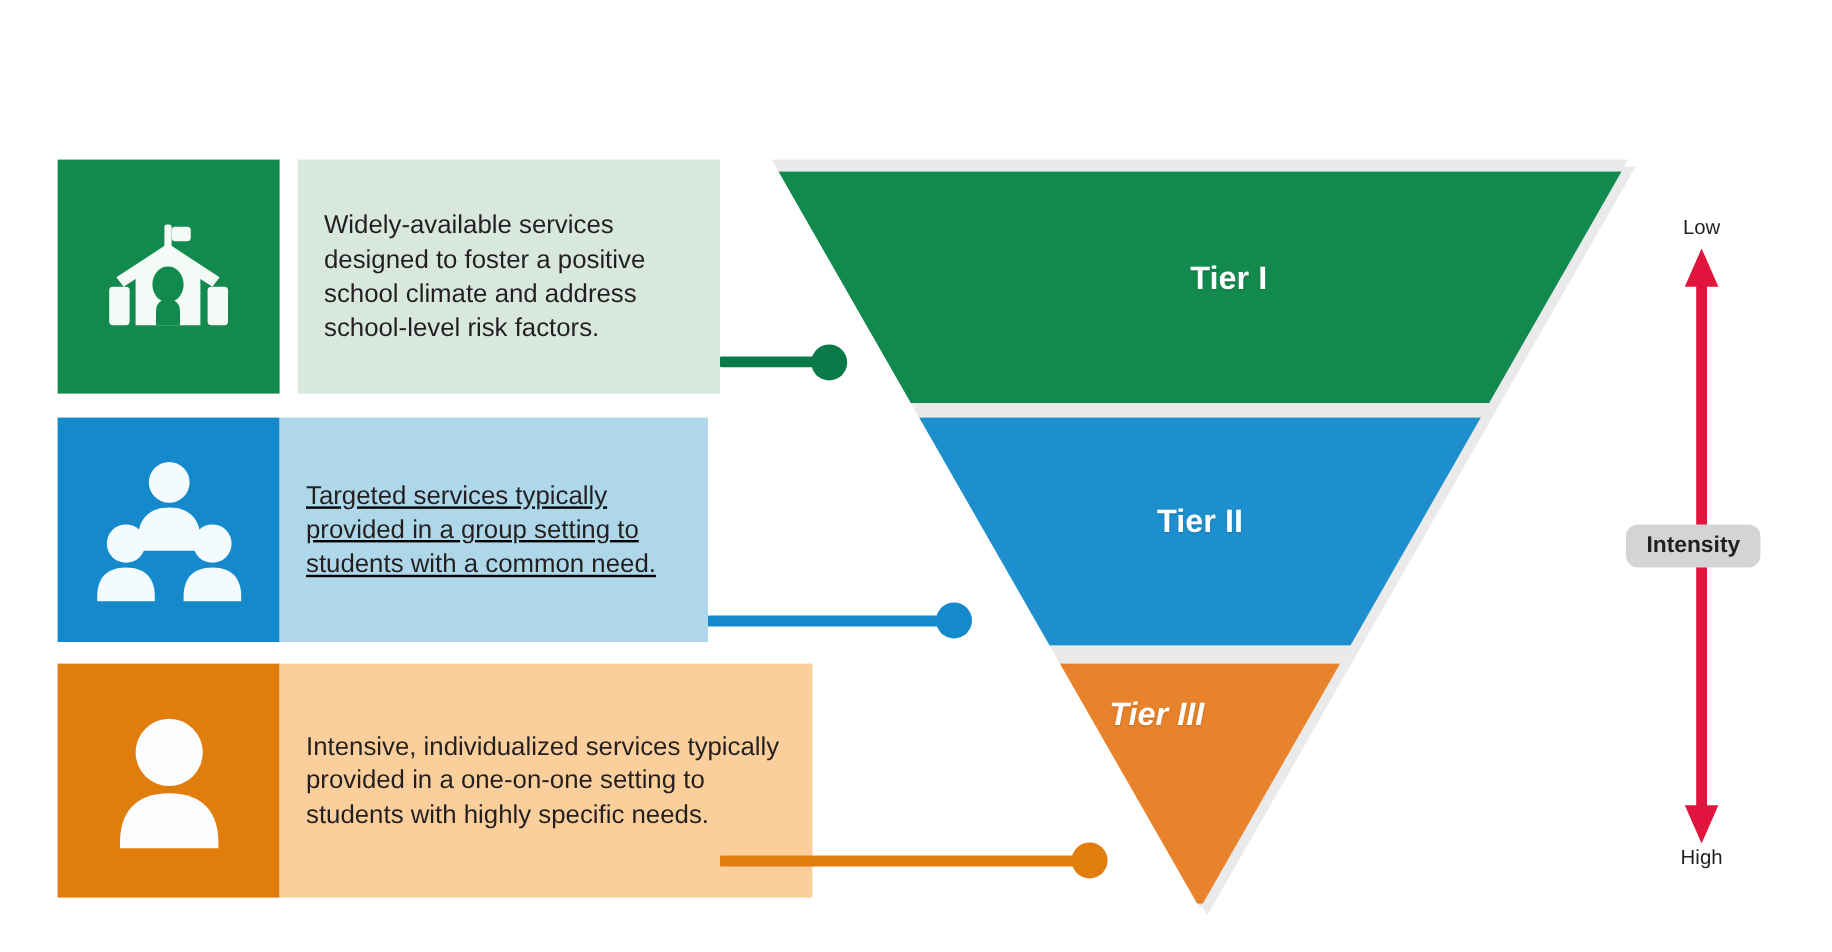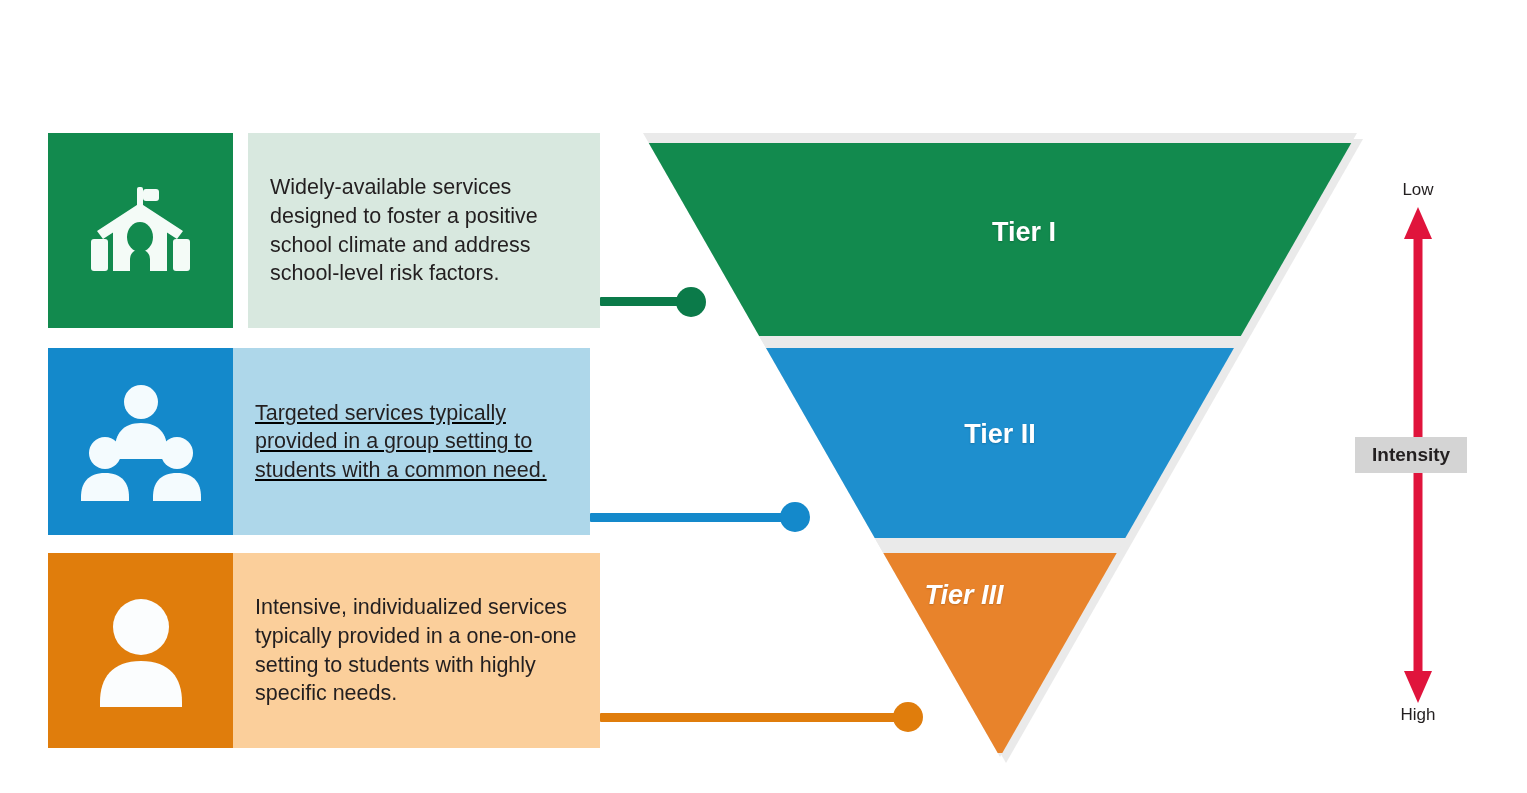--- a/index.html
+++ b/index.html
@@ -52,21 +52,21 @@
     padding: 0 18px 0 22px;
   }
   .card-text {
     font-size: 21.5px;
     line-height: 1.33;
     color: #231f20;
   }
 
   #card-tier1 { left: 48px; top: 133px; width: 552px; gap: 15px; }
   #card-tier2 { left: 48px; top: 348px; width: 542px; height: 187px; text-decoration: underline; }
-  #card-tier3 { left: 48px; top: 553px; width: 552px; height: 195px; }
+  #card-tier3 { left: 48px; top: 553px; width: 629px; height: 195px; }
 
   #card-tier1 .card-icon { background: #128A4E; }
   #card-tier1 .card-body { background: #d8e8df; }
   #card-tier2 .card-icon { background: #1489CB; }
   #card-tier2 .card-body { background: #aed7ea; }
   #card-tier3 .card-icon { background: #E07D0C; }
   #card-tier3 .card-body { background: #fbcf9b; }
 
   .icon-svg { display: block; }
 
@@ -131,21 +131,21 @@
   }
   #axis-low  { left: 1418px; top: 180px; }
   #axis-high { left: 1418px; top: 705px; }
 
   .intensity-pill {
     position: absolute;
     left: 1355px;
     top: 437px;
     padding: 7px 17px;
     background: #d4d4d4;
-    border-radius: 0;
+    border-radius: 10px;
     font-size: 19px;
     font-weight: bold;
     color: #231f20;
     white-space: nowrap;
   }
 </style>
 </head>
 <body>
 
 <div class="page">

